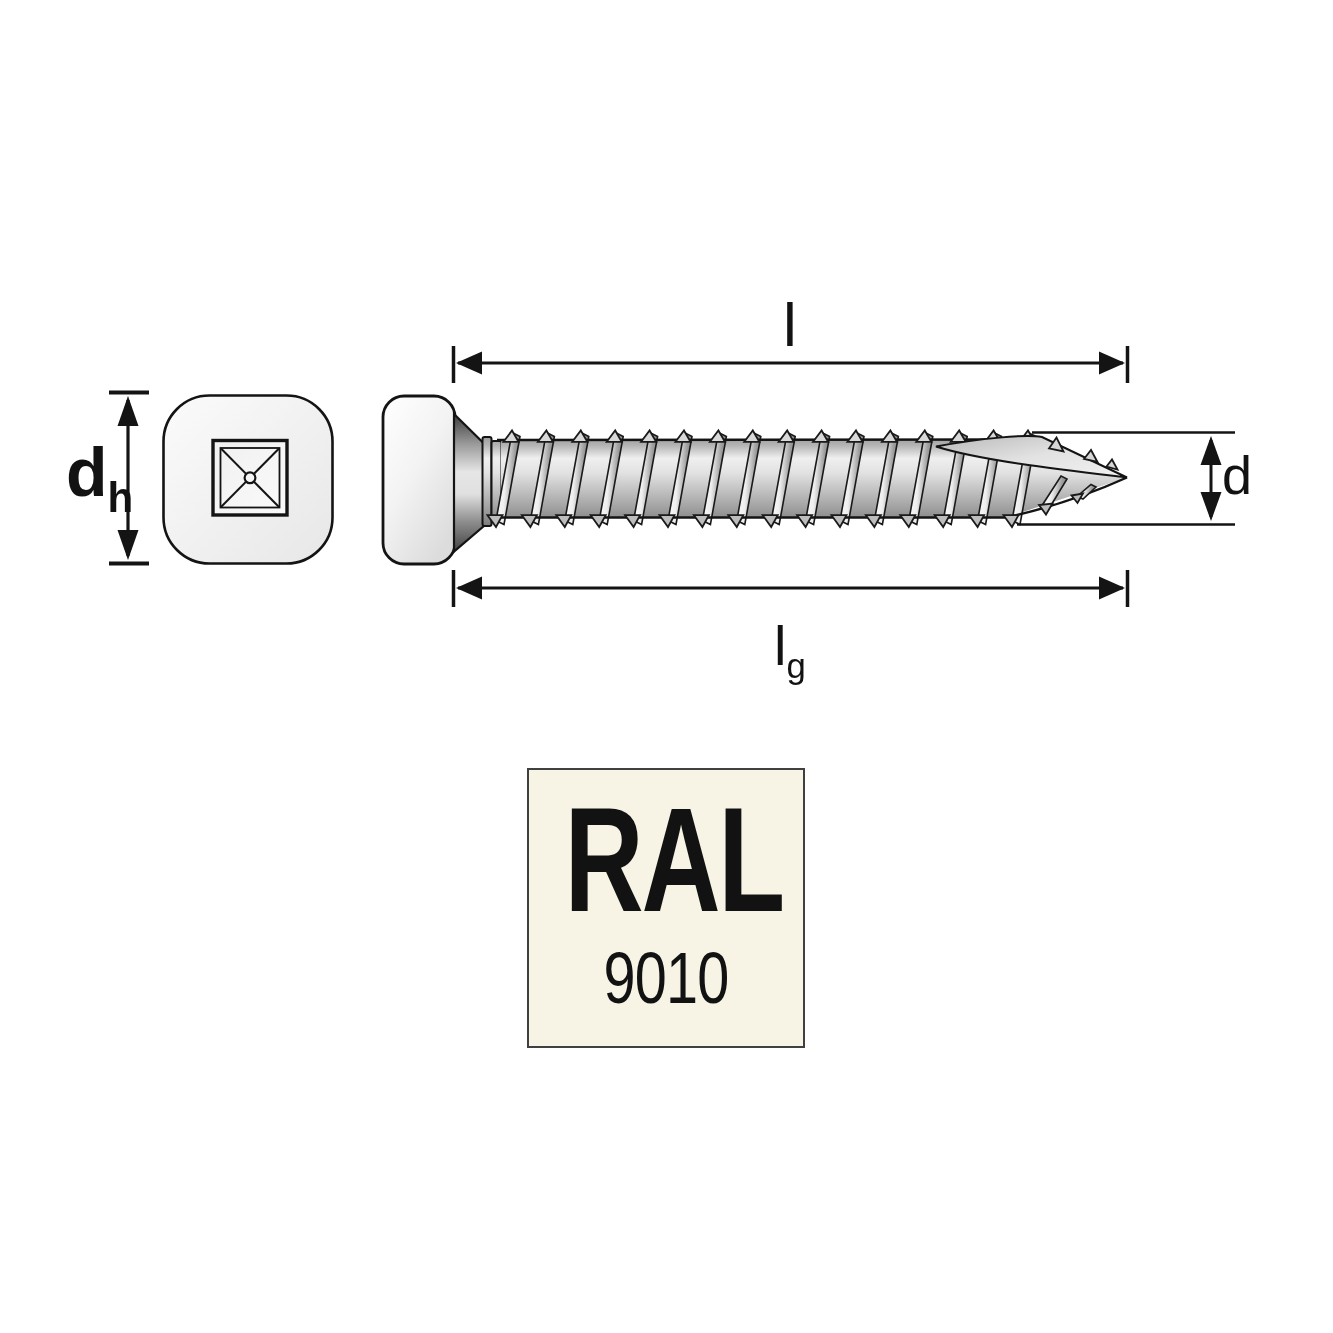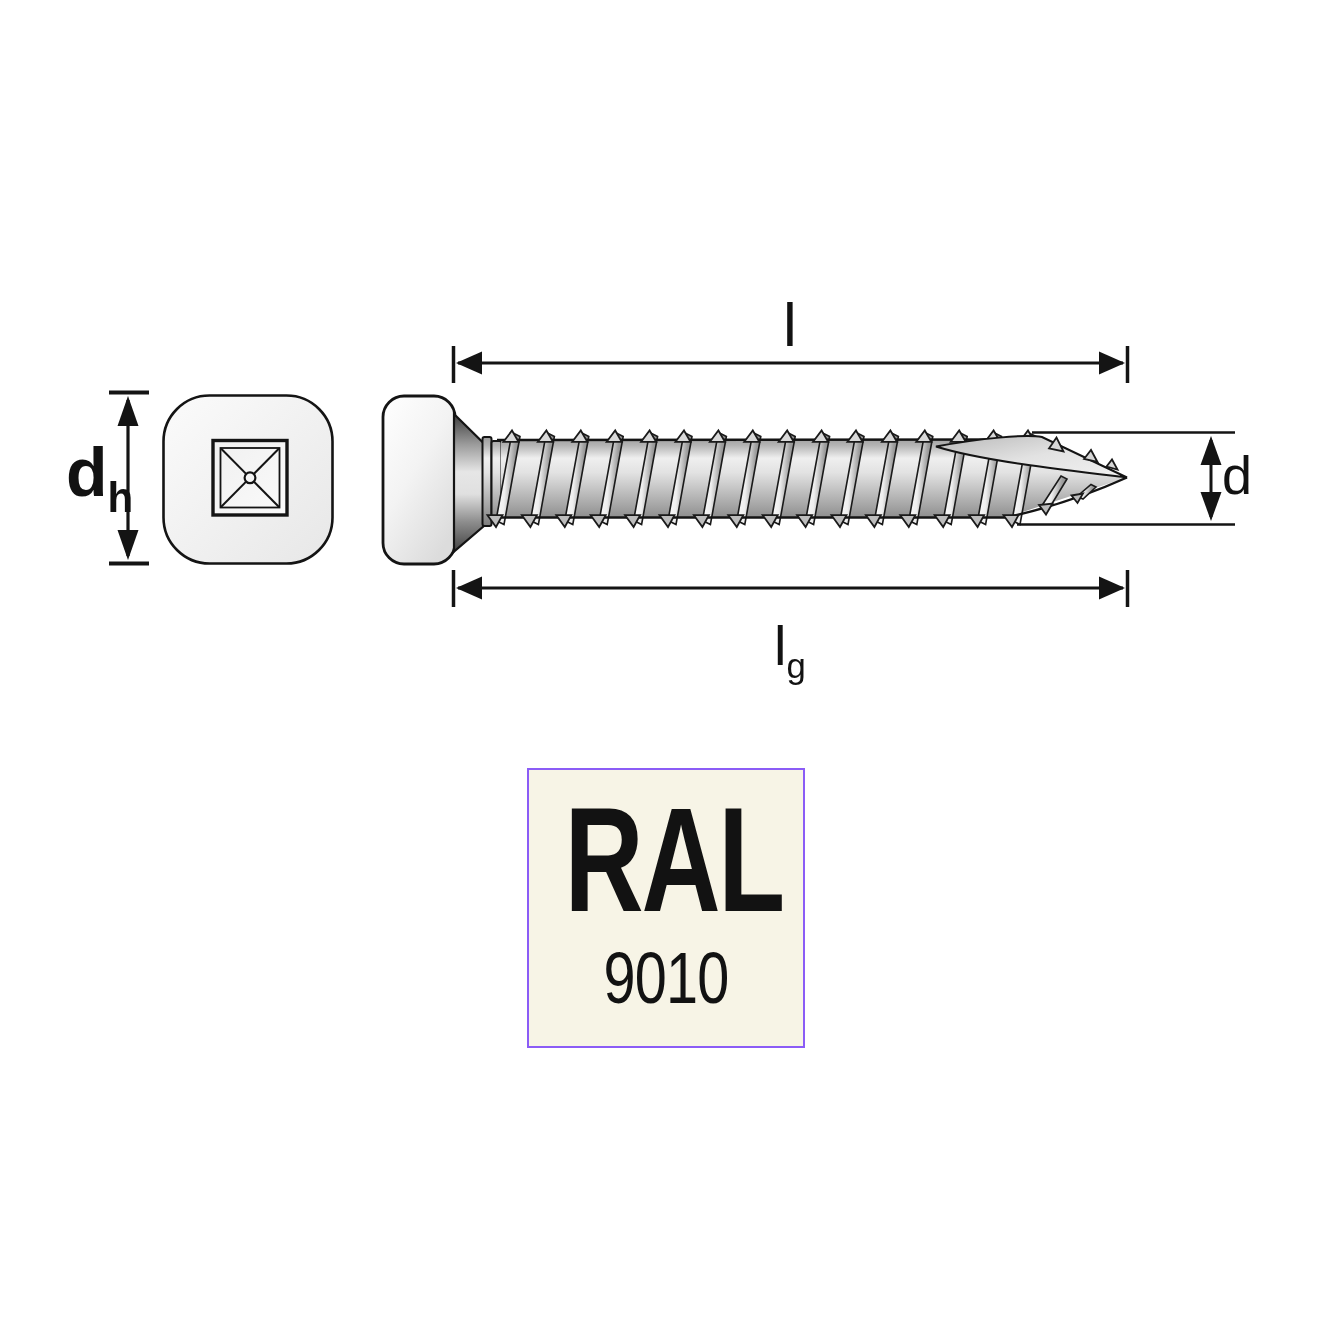--- a/index.html
+++ b/index.html
@@ -6,21 +6,21 @@
   #canvas{position:relative;width:1333px;height:1333px;background:#ffffff;overflow:hidden;
           font-family:"Liberation Sans",sans-serif;}
   #drawing{position:absolute;left:0;top:0;}
   .dim-label{position:absolute;line-height:1;color:#121212;white-space:nowrap;}
   .dim-label .sub{font-size:0.62em;vertical-align:-0.38em;}
   #lbl-dh{left:66px;top:438px;font-size:68px;font-weight:bold;}
   #lbl-l{left:783px;top:294px;font-size:62px;}
   #lbl-lg{left:774px;top:594px;font-size:56px;margin-top:24px;}
   #lbl-d{left:1222px;top:448px;font-size:54px;}
   #swatch{position:absolute;left:527px;top:768px;width:278px;height:280px;
-          border:2px solid #8b5cf6;box-sizing:border-box;text-align:center;color:#121212;}
+          border:2px solid #404040;box-sizing:border-box;text-align:center;color:#121212;}
   #swatch .ral{position:absolute;top:16px;left:0;right:0;font-weight:bold;font-size:148px;
                letter-spacing:-3px;transform:scaleX(0.74);line-height:1;}
   #swatch .code{position:absolute;top:172px;left:0;right:0;font-size:72px;
                 letter-spacing:-1px;transform:scaleX(0.80);line-height:1;}
   
   .ln{stroke:#141414;fill:none;}
   .arr{fill:#141414;stroke:none;}
   .ridge{fill:url(#gRidge);stroke:#1a1a1a;stroke-width:1.6;}
   .crestT{fill:#d8d8d8;stroke:#1a1a1a;stroke-width:1.8;}
   .crestB{fill:#bdbdbd;stroke:#1a1a1a;stroke-width:1.8;}

